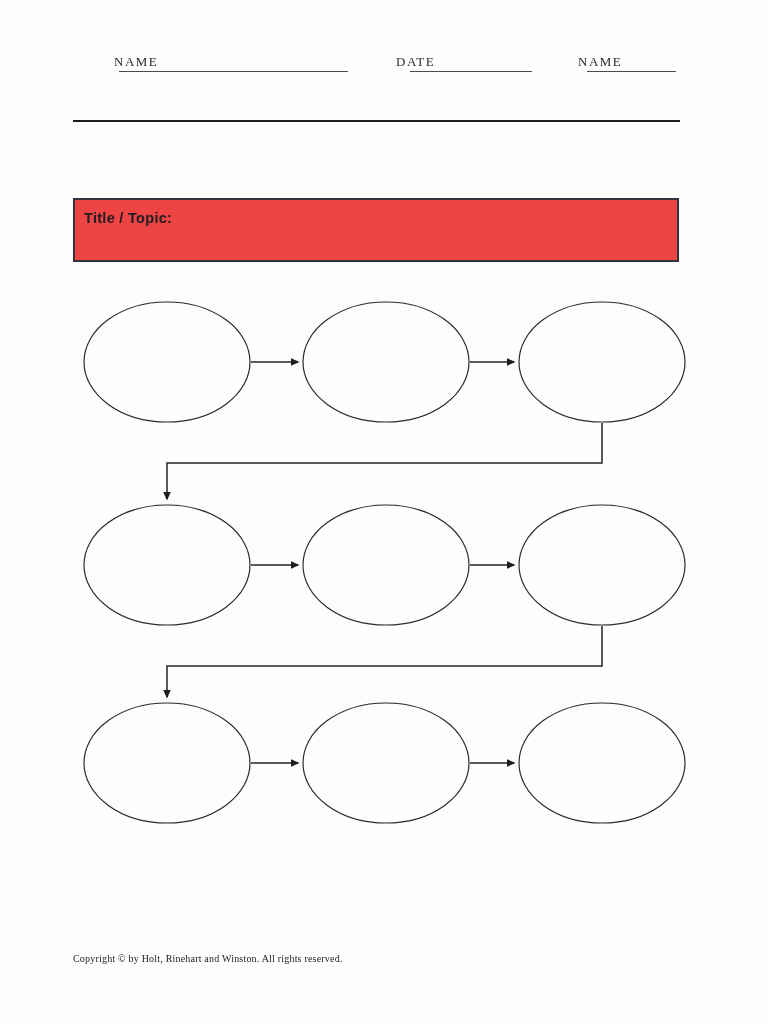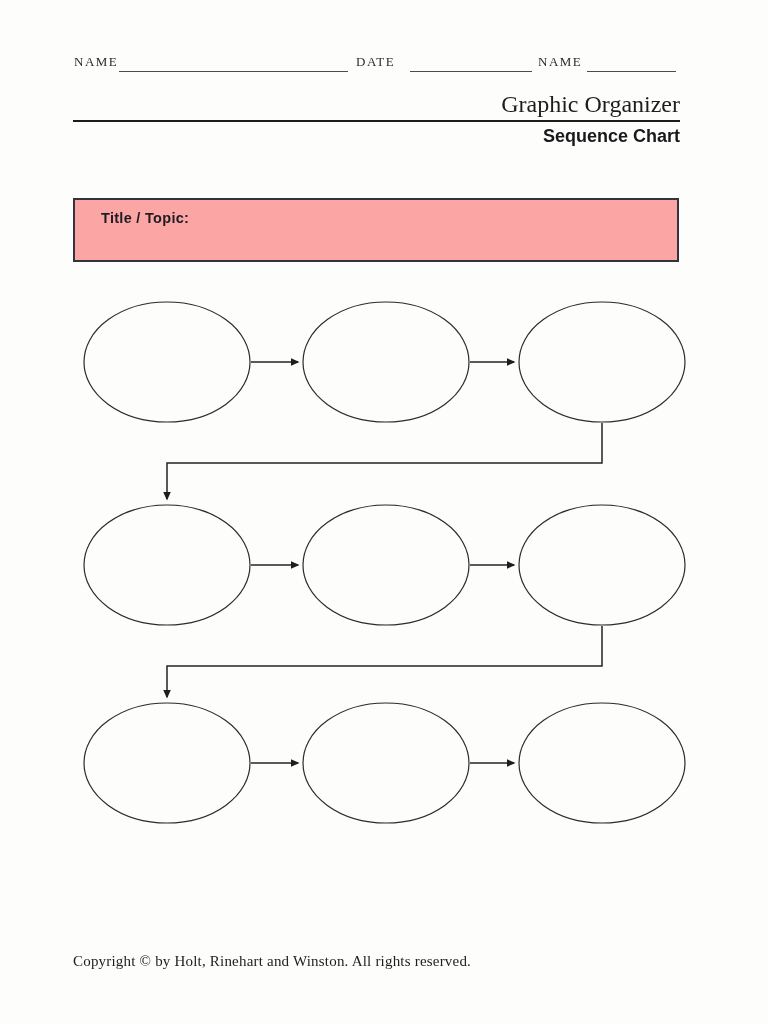--- a/index.html
+++ b/index.html
@@ -17,20 +17,21 @@
     background: #fdfdfc;
   }
 
   
   .hdr-label {
     position: absolute;
     font-size: 13px;
     letter-spacing: 1.5px;
     color: #2c2c2e;
     font-family: "Liberation Serif", serif;
+    margin-left: 40px;
   }
   .hdr-line {
     position: absolute;
     height: 17px;
     border-bottom: 1.5px solid #4b4b4d;
   }
   #name-label  { left: 74px;  top: 54px; }
   #name-line   { left: 119px; top: 55px; width: 229px; }
   #class-label { left: 356px; top: 54px; }
   #class-line  { left: 410px; top: 55px; width: 122px; }
@@ -59,23 +60,23 @@
     font-family: "Liberation Sans", sans-serif;
     font-size: 18px;
     font-weight: 700;
     color: #1a181a;
   }
 
   
   .topic-box {
     position: absolute;
     left: 73px; top: 198px; width: 606px; height: 64px;
-    background: #fca5a5;
+    background: #ef4444;
     border: 2px solid #34343e;
-    padding: 5px 26px;
+    padding: 5px 9px;
   }
   .topic-label {
     font-family: "Liberation Sans", sans-serif;
     font-size: 14.5px;
     font-weight: 700;
     color: #1f1d24;
     letter-spacing: 0.3px;
     display: inline-block;
   }
   .topic-input {
@@ -99,40 +100,38 @@
     fill: none;
     stroke: #242224;
     stroke-width: 1.5;
   }
 
   
   .copyright {
     position: absolute;
     left: 73px; top: 953px;
     font-family: "Liberation Serif", serif;
-    font-size: 15px;
+    font-size: 10px;
     letter-spacing: 0.2px;
     color: #1f1c1d;
   }
 </style>
 </head>
 <body>
 
 <div class="page">
 
   <span class="hdr-label" id="name-label">NAME</span>
   <span class="hdr-line" id="name-line"></span>
   <span class="hdr-label" id="class-label">DATE</span>
   <span class="hdr-line" id="class-line"></span>
   <span class="hdr-label" id="date-label">NAME</span>
   <span class="hdr-line" id="date-line"></span>
 
-  <div class="masthead-title">Graphic Organizer</div>
   <div class="masthead-rule"></div>
-  <div class="masthead-subtitle">Sequence Chart</div>
 
   <div class="topic-box">
     <span class="topic-label">Title / Topic:</span>
     <span class="topic-input"></span>
   </div>
 
   <svg class="diagram-svg" viewBox="0 0 768 1024" xmlns="http://www.w3.org/2000/svg">
     <defs>
       <marker id="arrow" markerWidth="9" markerHeight="8" refX="7.5" refY="4" orient="auto" markerUnits="userSpaceOnUse">
         <path d="M0,0 L9,4 L0,8 Z" fill="#1e1c1e"></path>

